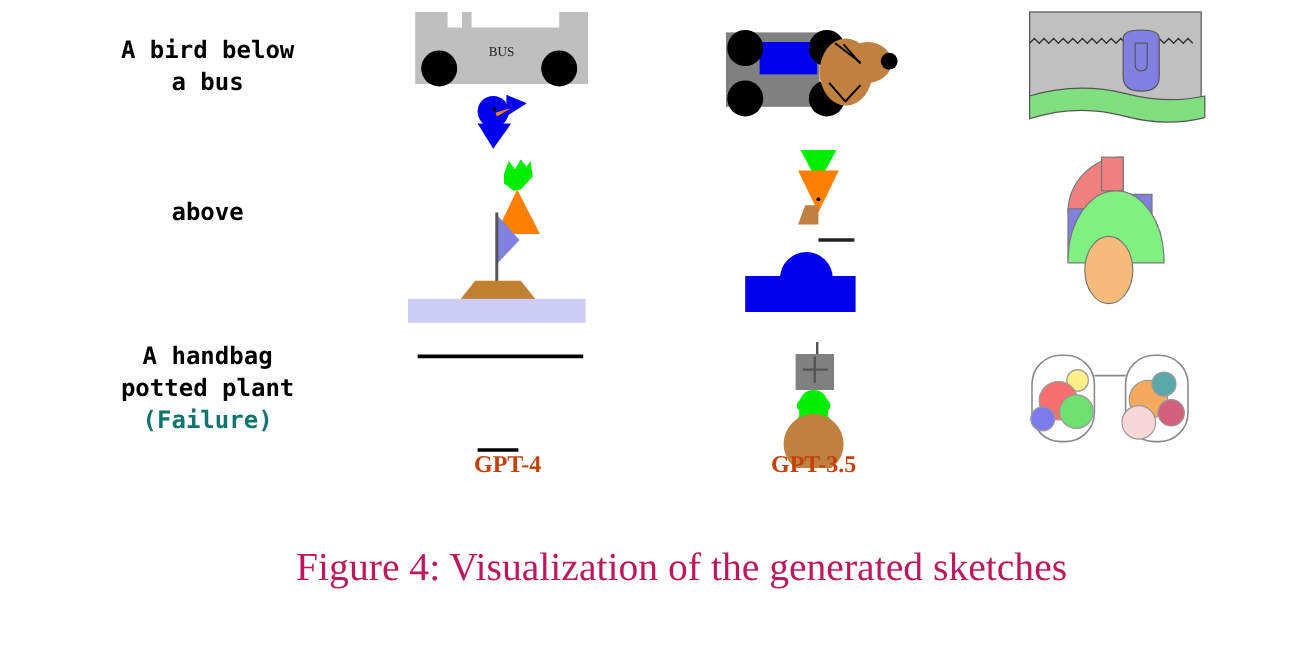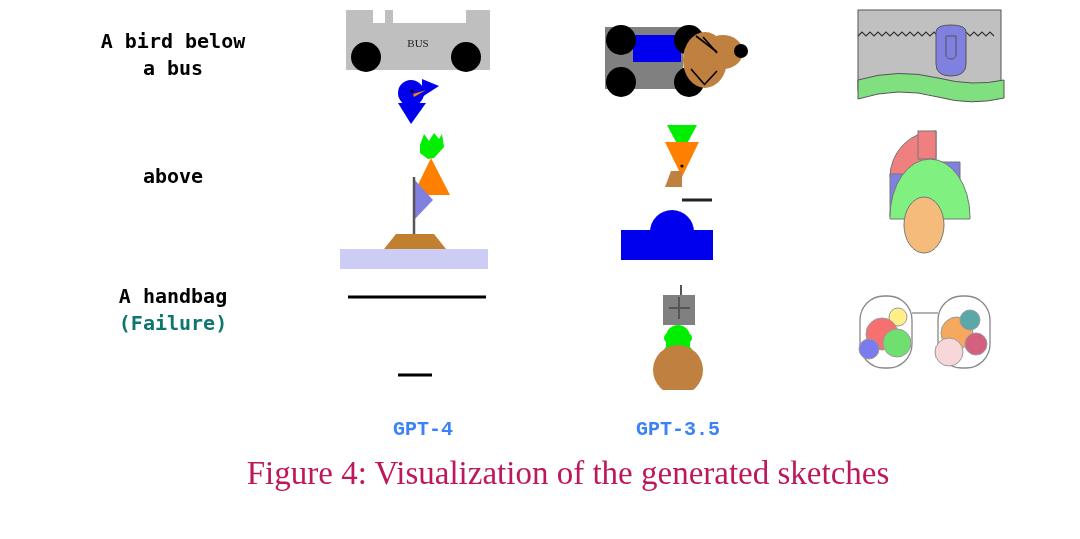--- a/index.html
+++ b/index.html
@@ -42,27 +42,27 @@
   }
   .row-label .lbl-line { display: block; white-space: pre; }
   .row-label .failure { color: #0f766e; display: block; white-space: pre; }
   #row-label-0 { top: 28px; }
   #row-label-1 { top: 163px; }
   #row-label-2 { top: 283px; }
 
   
   .col-caption {
     position: absolute;
-    top: 418px;
+    top: 376px;
     width: 220px;
     text-align: center;
-    font-family: Liberation Mono, monospace;
+    font-family: Liberation Serif, serif;
     font-weight: bold;
     font-size: 20px;
-    color: #3b82f6;
+    color: #c2410c;
     white-space: pre;
   }
   #col-caption-0 { left: 285px; }
   #col-caption-1 { left: 540px; }
   #col-caption-2 { left: 790px; }
 
   
   #figure-caption {
     position: absolute;
     left: 0;
@@ -93,20 +93,21 @@
       <span class="lbl-line">A bird below</span>
       <span class="lbl-line">a bus</span>
     </div>
 
     <div class="row-label" id="row-label-1">
       <span class="lbl-line">above</span>
     </div>
 
     <div class="row-label" id="row-label-2">
       <span class="lbl-line">A handbag</span>
+      <span class="lbl-line">potted plant</span>
       <span class="failure">(Failure)</span>
     </div>
 
     <div class="cell" style="left:310px; top:5px; width:175px; height:120px;">
       <svg width="175" height="120" viewBox="0 0 175 120" xmlns="http://www.w3.org/2000/svg">
 
         <path d="M8,18 L8,5 L35,5 L35,18 L47,18 L47,5 L55,5 L55,18 L128,18 L128,5 L152,5 L152,18 L152,65 L8,65 Z" fill="#bfbfbf"></path>
         <text x="80" y="42" font-family="Liberation Serif, DejaVu Serif, serif" font-size="11" fill="#222222" text-anchor="middle">BUS</text>
         <circle cx="28" cy="52" r="15" fill="#000000"></circle>
         <circle cx="128" cy="52" r="15" fill="#000000"></circle>

